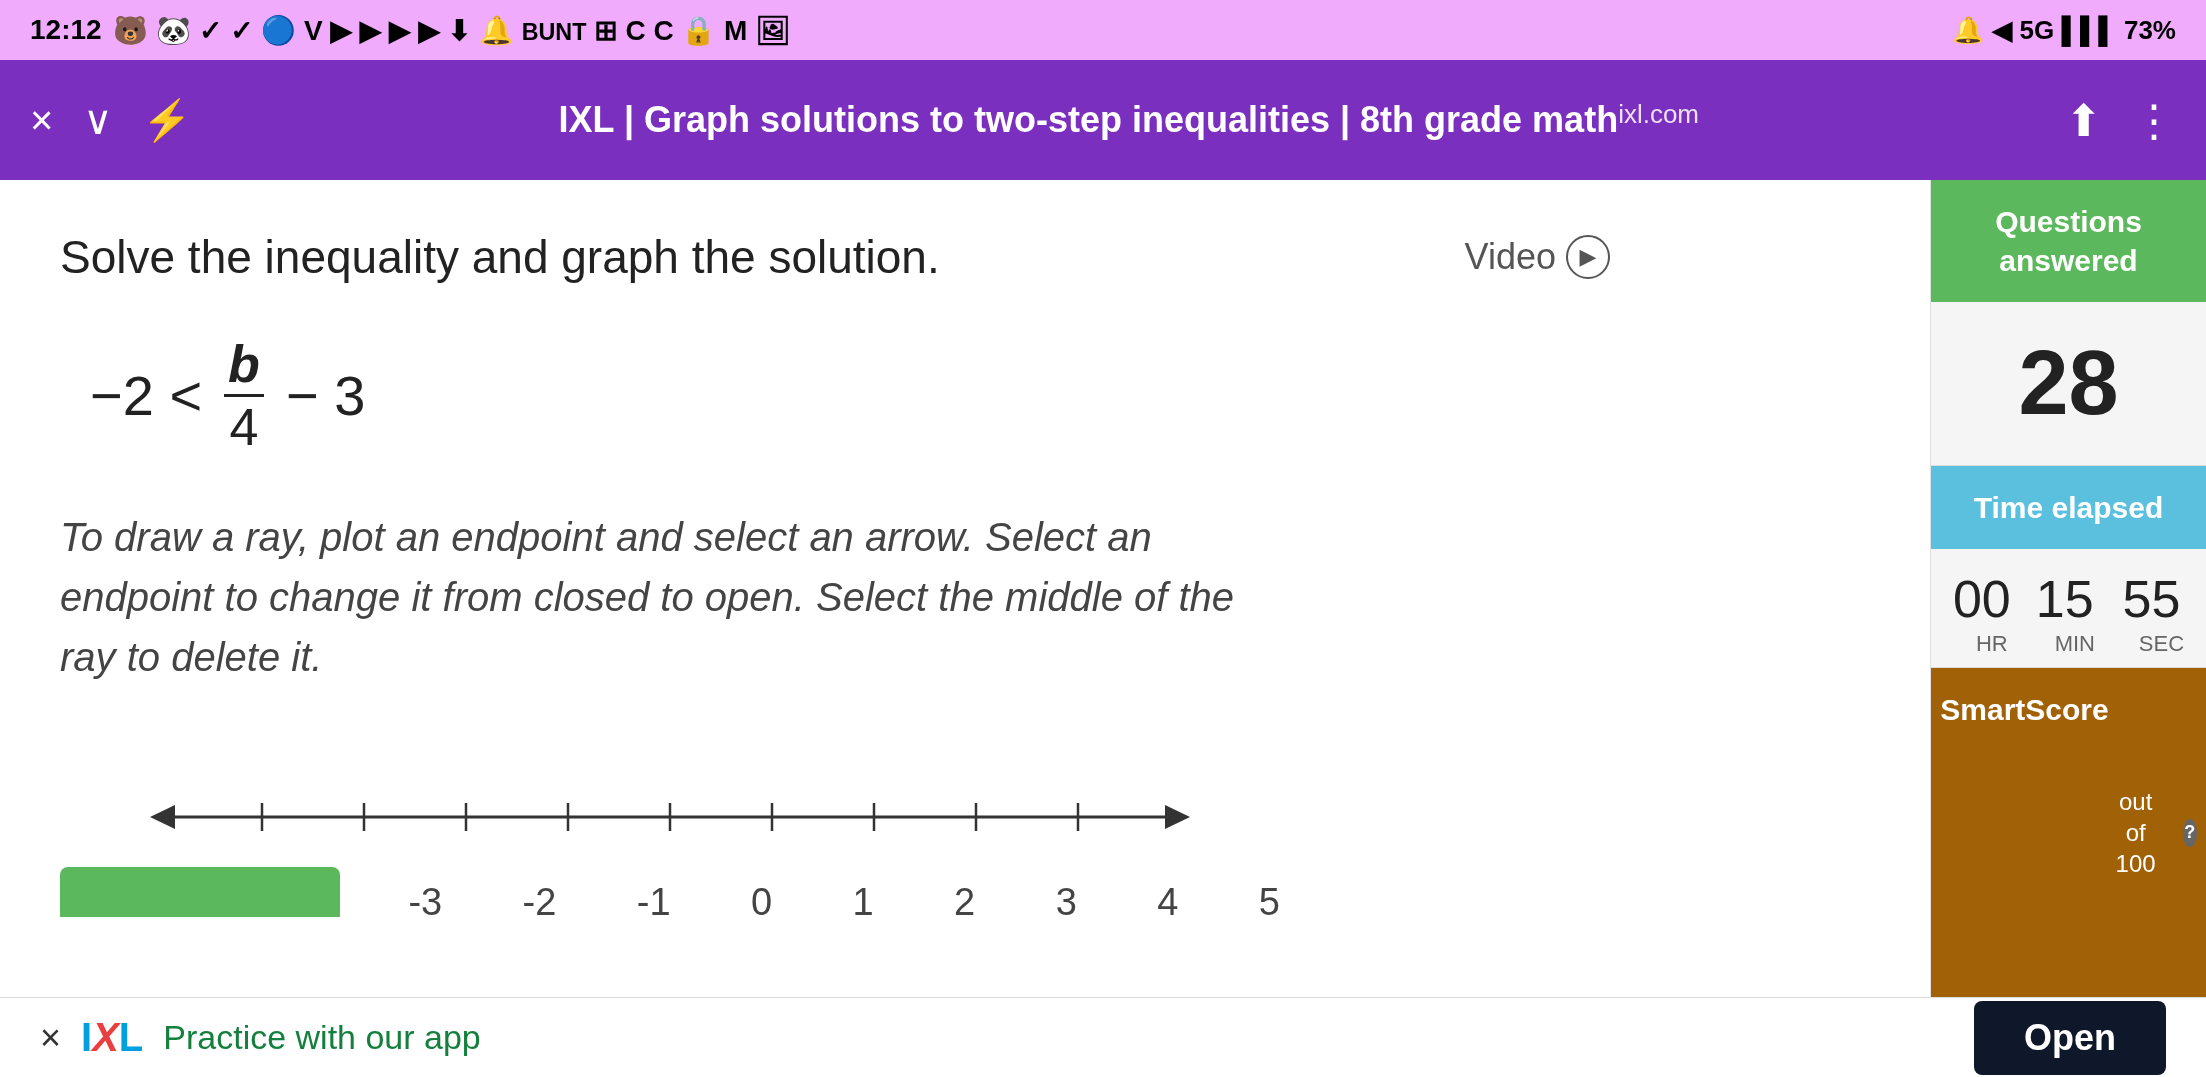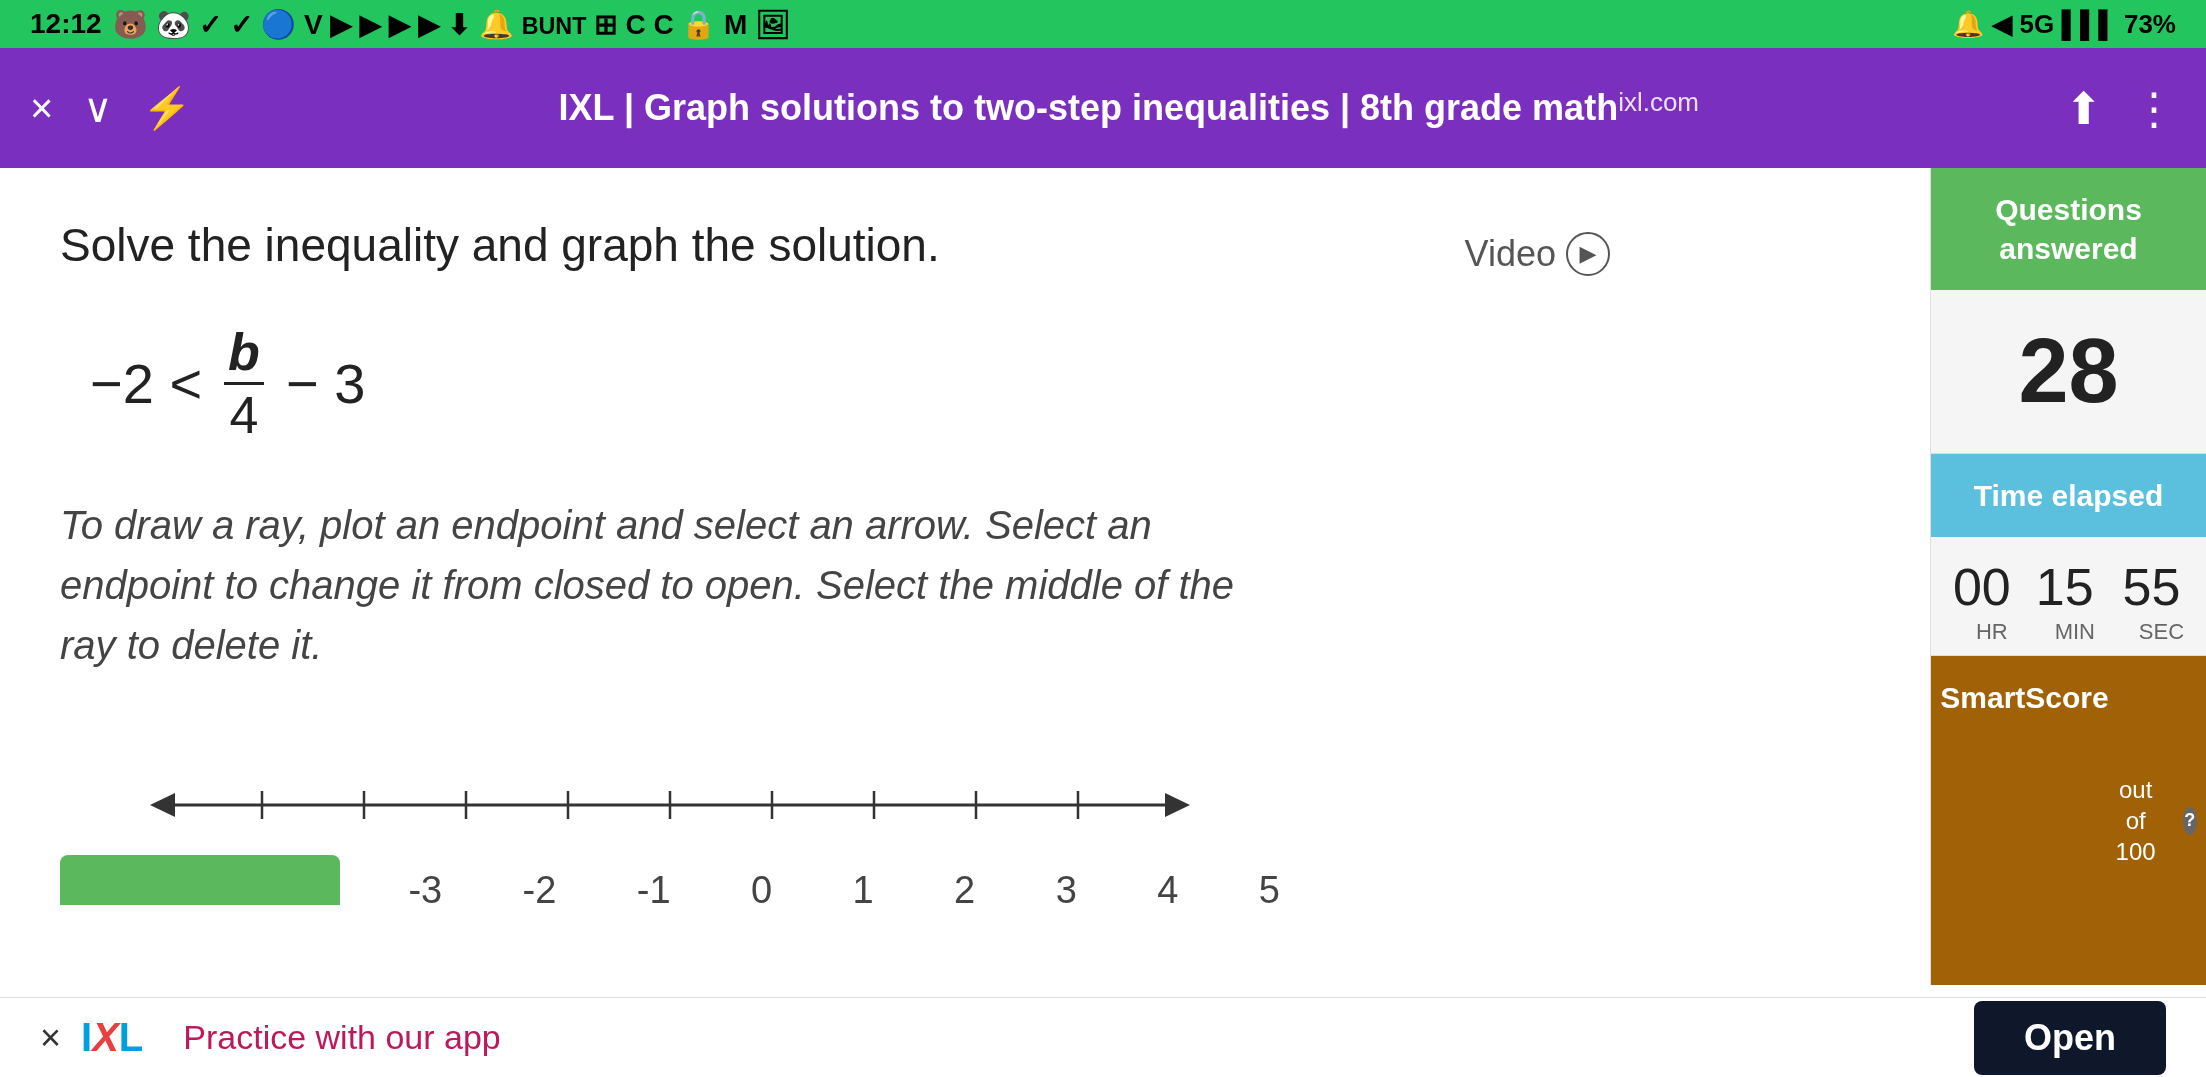--- a/index.html
+++ b/index.html
@@ -7,22 +7,22 @@
       font-family: Arial, sans-serif;
       background: #fff;
       width: 2206px;
       height: 1077px;
       overflow: hidden;
       position: relative;
     }
 
     
     .status-bar {
-      background: #22c55e;
-      height: 48px;
+      background: #f0abfc;
+      height: 60px;
       display: flex;
       align-items: center;
       justify-content: space-between;
       padding: 0 30px;
       font-size: 28px;
       font-weight: 600;
     }
     .status-left {
       display: flex;
       align-items: center;
@@ -250,21 +250,21 @@
       font-size: 18px;
       display: inline-flex;
       align-items: center;
       justify-content: center;
       font-weight: bold;
     }
 
     
     .video-btn {
       position: absolute;
-      top: 64px;
+      top: 55px;
       right: 320px;
       display: flex;
       align-items: center;
       gap: 10px;
       font-size: 36px;
       color: #555;
       cursor: pointer;
     }
     .video-play-icon {
       border: 2px solid #555;
@@ -306,22 +306,22 @@
       align-items: center;
       gap: 0;
       font-size: 40px;
       font-weight: bold;
     }
     .ixl-i { color: #00a0e0; }
     .ixl-x { color: #e84040; font-style: italic; }
     .ixl-l { color: #00a0e0; }
     .practice-text {
       font-size: 34px;
-      color: #be185d;
-      margin-left: 20px;
+      color: #15803d;
+      margin-left: 0;
     }
     .open-btn {
       background: #0f172a;
       color: white;
       border: none;
       border-radius: 8px;
       padding: 16px 50px;
       font-size: 36px;
       font-weight: bold;
       cursor: pointer;

